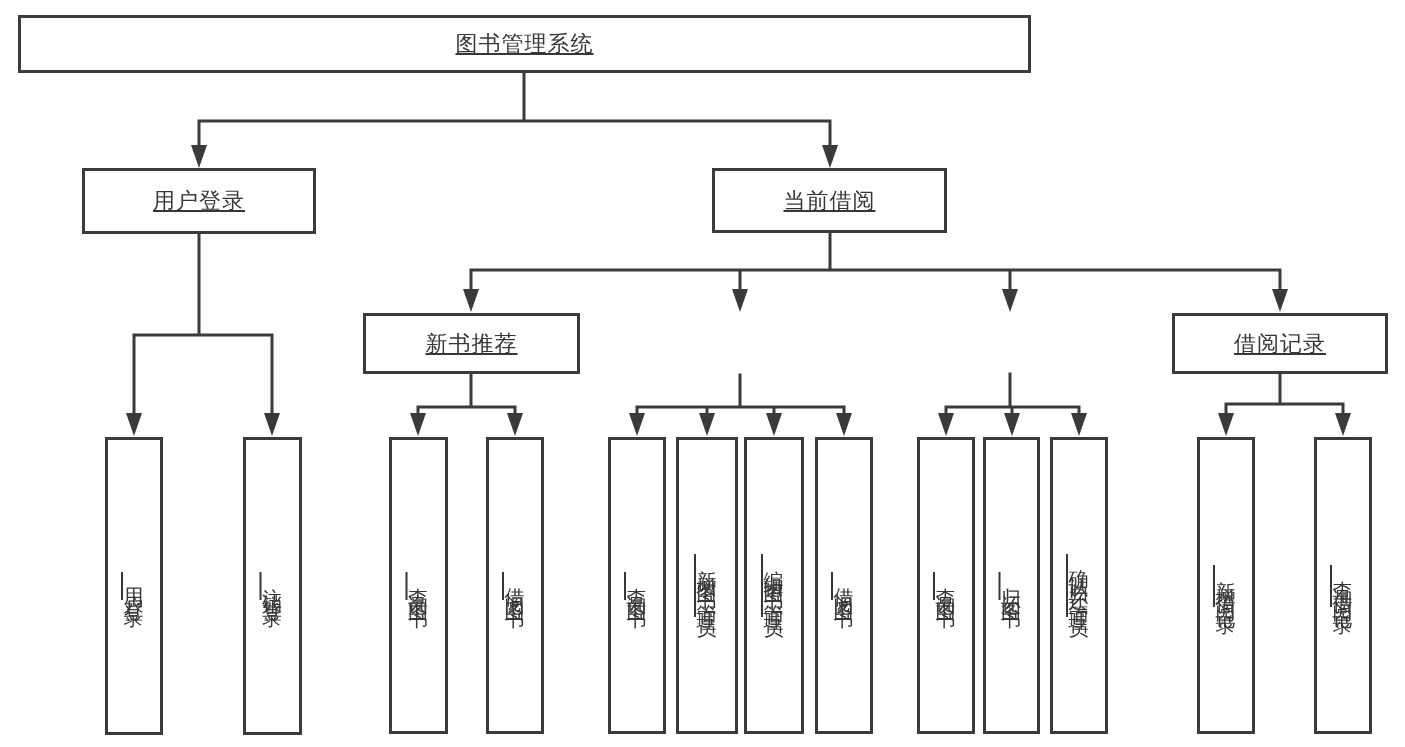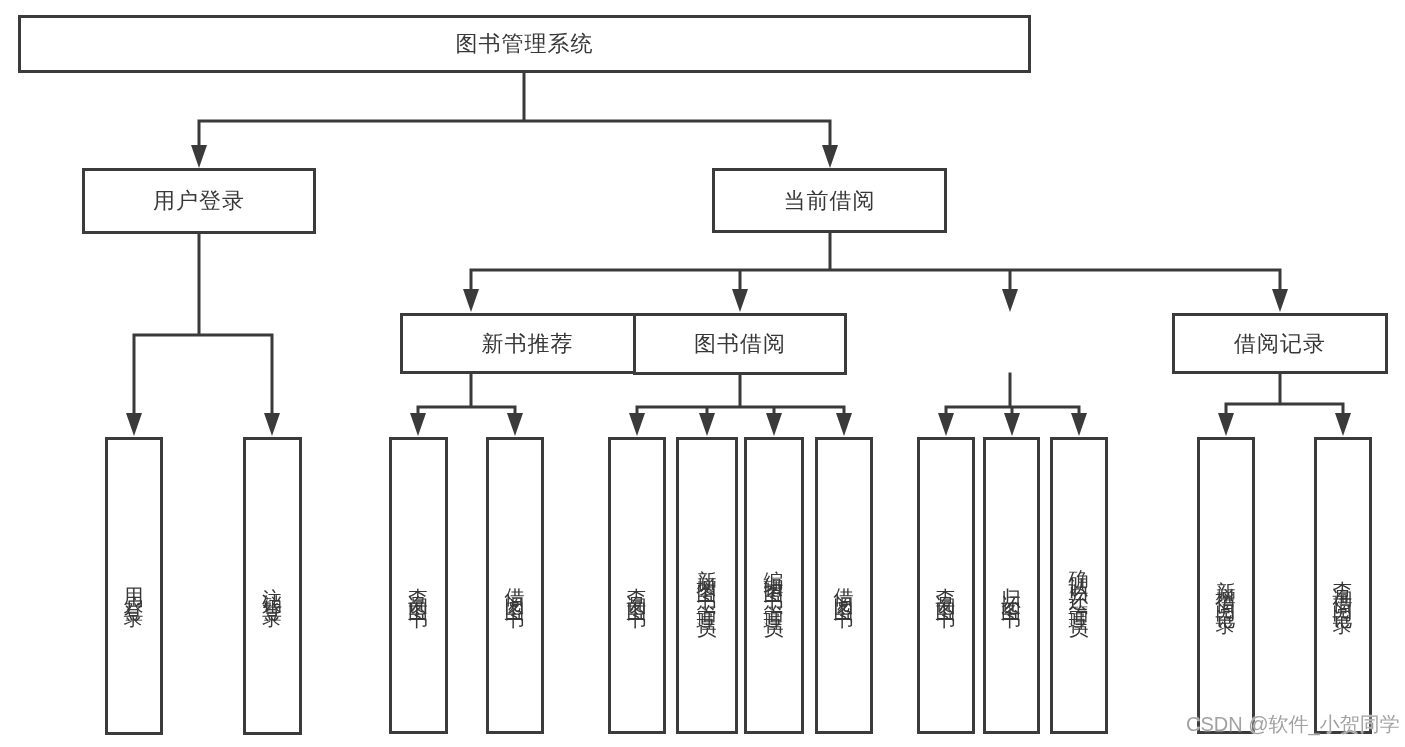--- a/index.html
+++ b/index.html
@@ -14,20 +14,21 @@
   .node {
     position:absolute;
     box-sizing:border-box;
     background:#ffffff;
     border:3px solid #3b3b3b;
     color:#373737;
     display:flex;
     align-items:center;
     justify-content:center;
     z-index:2;
+    text-decoration:underline;
   }
   .node.h { font-size:22px; letter-spacing:1px; }
   .node.v {
     writing-mode:vertical-rl;
     text-orientation:mixed;
     font-size:20px;
     letter-spacing:7px;
     line-height:1;
     padding:6px 0;
   }
@@ -84,37 +85,35 @@
       <polygon points="1218,413 1234,413 1226,436"></polygon>
       <polygon points="1335,413 1351,413 1343,436"></polygon>
     </g>
   </svg>
 
   <div class="node h" style="left:18px; top:15px; width:1013px; height:58px;">图书管理系统</div>
 
   <div class="node h" style="left:82px; top:168px; width:234px; height:66px;">用户登录</div>
   <div class="node h" style="left:712px; top:168px; width:235px; height:65px;">当前借阅</div>
 
-  <div class="node h" style="left:363px; top:313px; width:255px; height:61px;margin-left:37px;">新书推荐</div>
-  <div class="node h" style="left:633px; top:313px; width:214px; height:62px;">图书借阅</div>
+  <div class="node h" style="left:363px; top:313px; width:217px; height:61px;">新书推荐</div>
   <div class="node h" style="left:1172px; top:313px; width:216px; height:61px;">借阅记录</div>
 
   <div class="node v" style="left:105px; top:437px; width:58px; height:298px;">用户登录</div>
   <div class="node v" style="left:243px; top:437px; width:59px; height:298px;">注销登录</div>
 
   <div class="node v" style="left:389px; top:437px; width:59px; height:297px;">查询图书</div>
   <div class="node v" style="left:486px; top:437px; width:58px; height:297px;">借阅图书</div>
 
   <div class="node v" style="left:608px; top:437px; width:58px; height:297px;">查询图书</div>
   <div class="node v" style="left:676px; top:437px; width:62px; height:297px;">新增图书（管理员）</div>
   <div class="node v" style="left:744px; top:437px; width:60px; height:297px;">编辑图书（管理员）</div>
   <div class="node v" style="left:815px; top:437px; width:58px; height:297px;">借阅图书</div>
 
   <div class="node v" style="left:917px; top:437px; width:58px; height:297px;">查询图书</div>
   <div class="node v" style="left:983px; top:437px; width:57px; height:297px;">归还图书</div>
   <div class="node v" style="left:1050px; top:437px; width:58px; height:297px;">确认归还（管理员）</div>
 
   <div class="node v" style="left:1197px; top:437px; width:58px; height:297px;">新增借阅记录</div>
   <div class="node v" style="left:1314px; top:437px; width:58px; height:297px;">查询借阅记录</div>
 
-  <div class="watermark">CSDN @软件_小贺同学</div>
 
 </div>
 
 </body></html>

